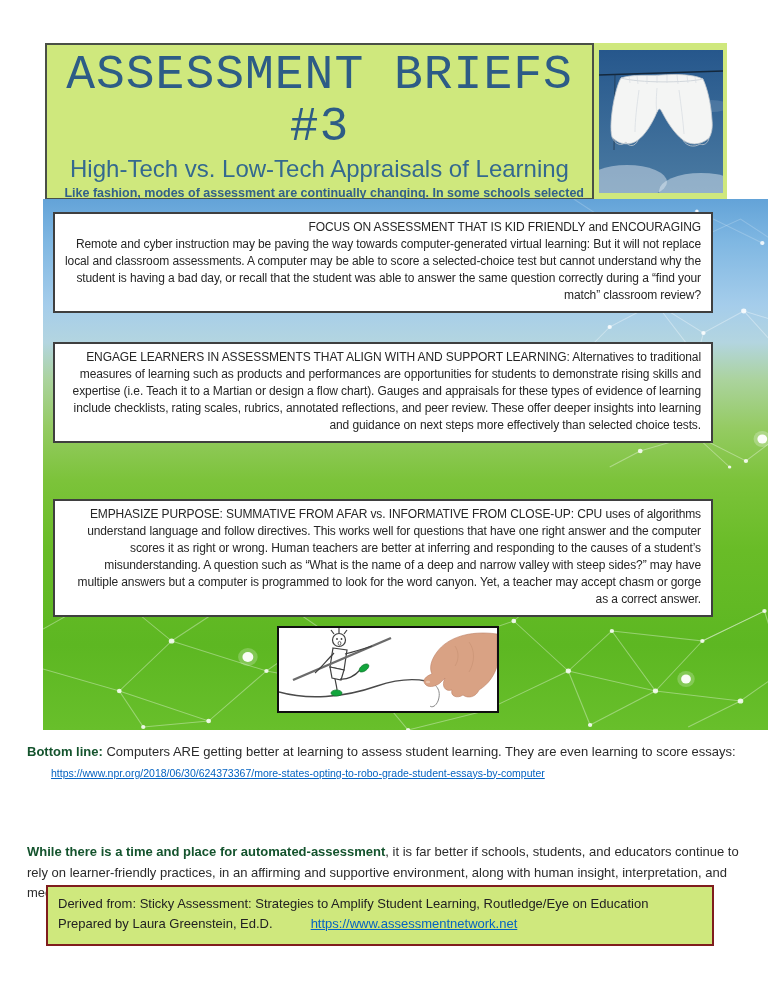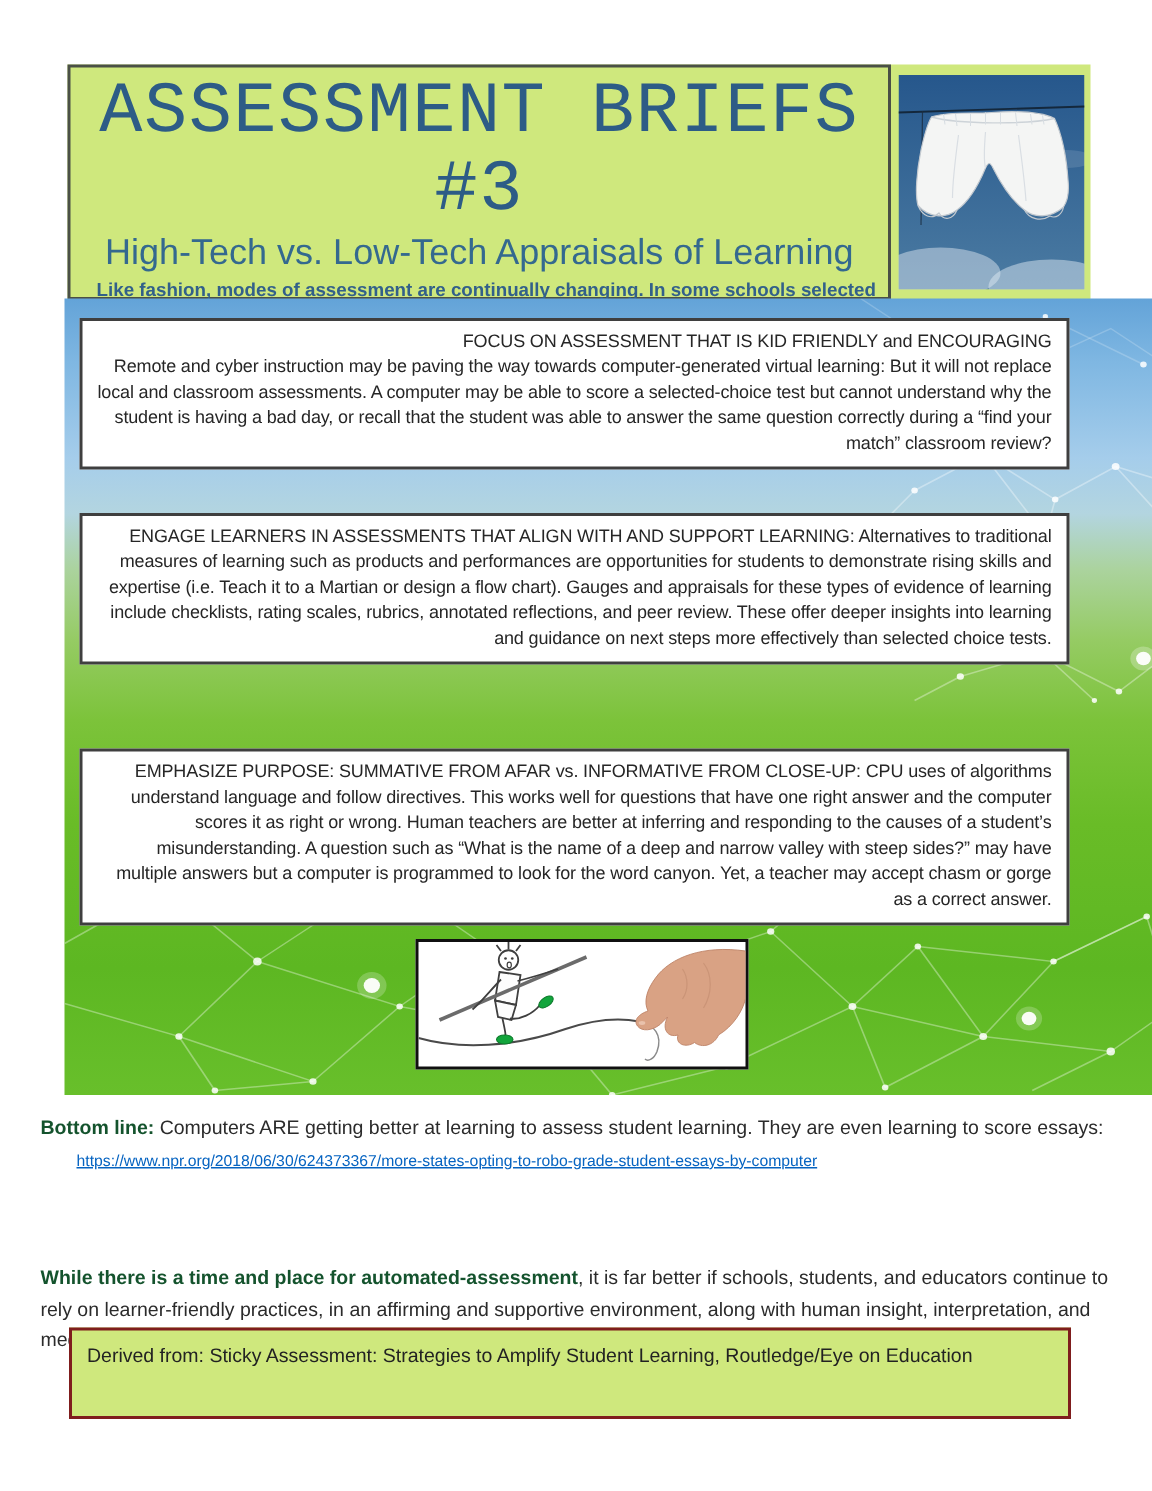--- a/index.html
+++ b/index.html
@@ -221,15 +221,18 @@
   <p class="para bottom-line">
     <b>Bottom line:</b><span> Computers ARE getting better at learning to assess student learning. They are even learning to score essays: </span><a class="link">https://www.npr.org/2018/06/30/624373367/more-states-opting-to-robo-grade-student-essays-by-computer</a>
   </p>
 
   <p class="para closing">
     <b>While there is a time and place for automated-assessment</b><span>, it is far better if schools, students, and educators continue to rely on learner-friendly practices, in an affirming and supportive environment, along with human insight, interpretation, and mediation of students’ responses.</span>
   </p>
 
   <div class="credits">
     <div class="row">Derived from: Sticky Assessment: Strategies to Amplify Student Learning, Routledge/Eye on Education</div>
+    <div class="row">
+      <span>Prepared by Laura Greenstein, Ed.D.</span><a class="link">https://www.assessmentnetwork.net</a>
+    </div>
   </div>
 
 </div>
 
 </body></html>

